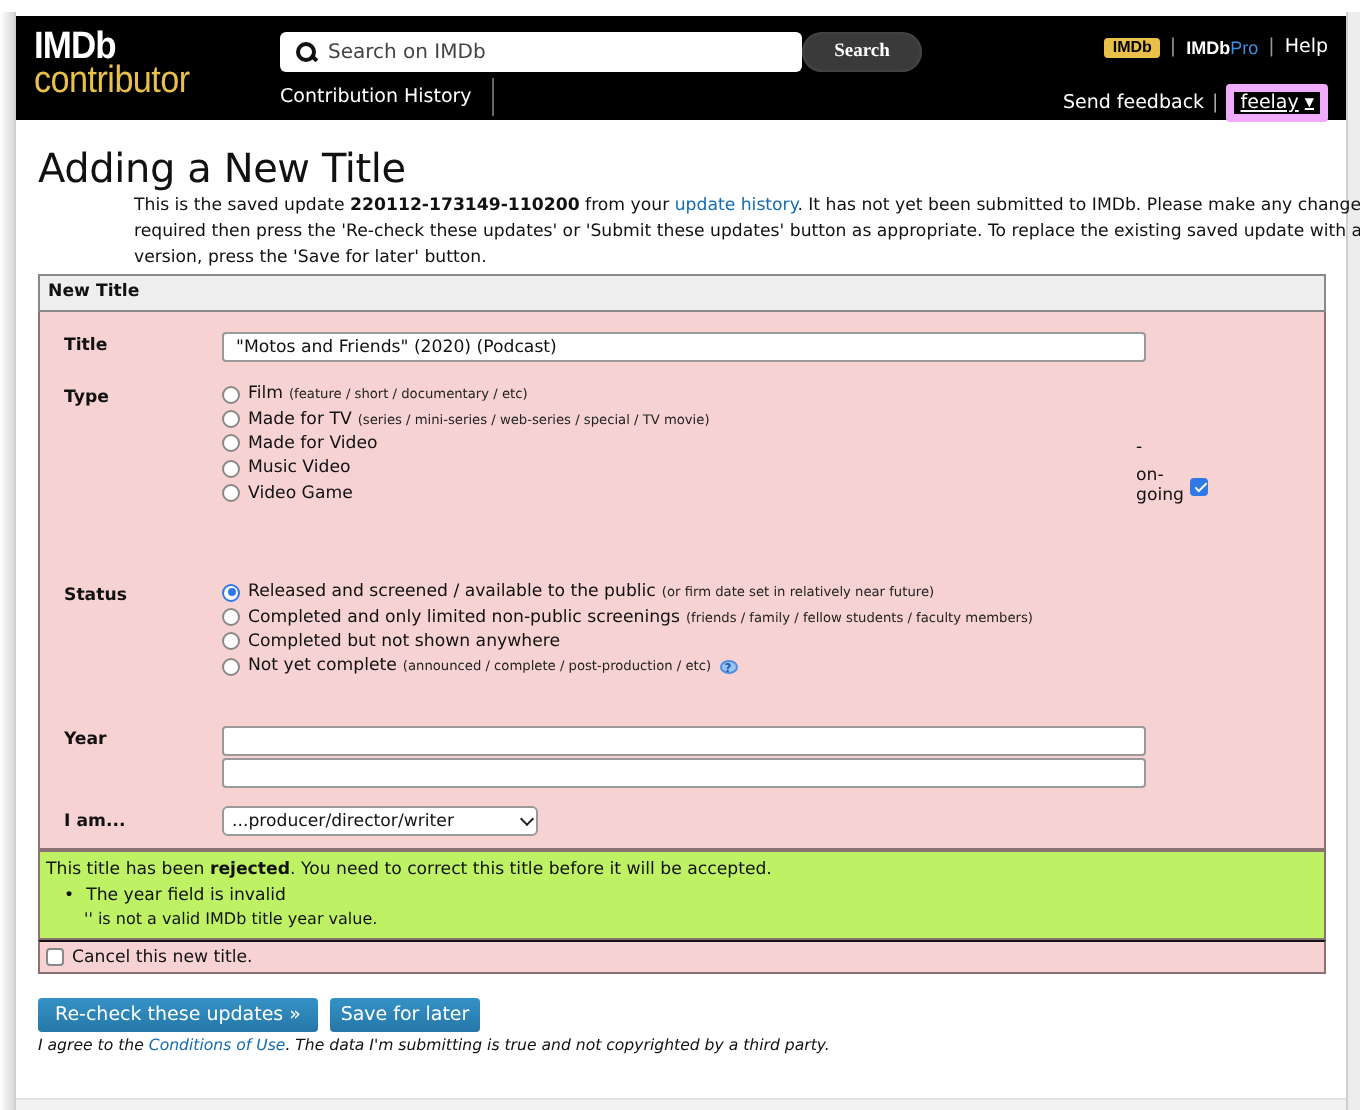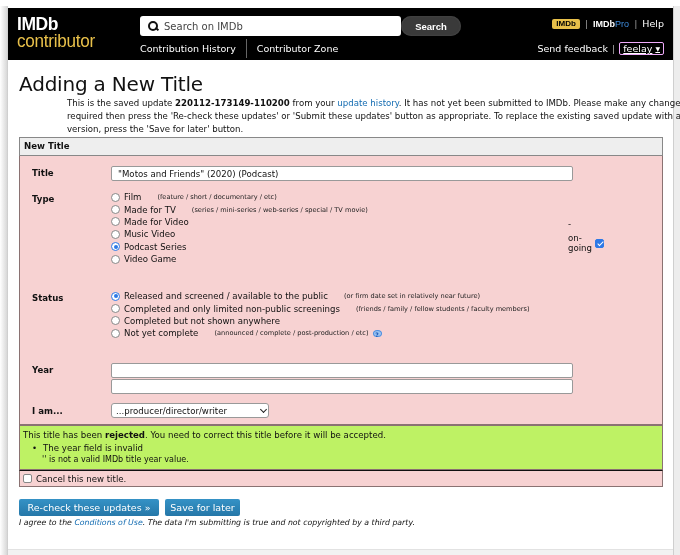--- a/index.html
+++ b/index.html
@@ -18,56 +18,56 @@
   .logo { position: absolute; left: 9px; top: 7px; width: 110px; }
   .logo-imdb { display: block; font-family: "Liberation Sans", sans-serif; font-weight: 900; color: #fff; font-size: 19px; line-height: 17px; letter-spacing: -0.5px; transform: scaleX(0.92); transform-origin: left; }
   .logo-contrib { display: block; font-family: "Liberation Sans", sans-serif; color: #e8c04a; font-size: 19px; line-height: 18px; letter-spacing: -0.3px; transform: scaleX(0.9); transform-origin: left; }
 
   .search-box { position: absolute; left: 132px; top: 8px; width: 261px; height: 20px; background: #fff; border-radius: 3px; display: flex; align-items: center; padding-left: 8px; }
   .search-icon { width: 10px; height: 10px; position: relative; margin-right: 6px; }
   .search-icon::before { content: ""; position: absolute; left: 0; top: 0; width: 6px; height: 6px; border: 2px solid #111; border-radius: 50%; }
   .search-icon::after { content: ""; position: absolute; left: 7px; top: 7px; width: 4px; height: 2px; background: #111; transform: rotate(45deg); }
   .search-input { border: none; outline: none; font-family: "DejaVu Sans", sans-serif; font-size: 10px; color: #333; width: 220px; background: transparent; }
   .search-input::placeholder { color: #444; }
-  .search-btn { position: absolute; left: 393px; top: 8px; width: 60px; height: 20px; background: #3a3a3a; border-radius: 10px; color: #fff; font-size: 9.5px; font-weight: bold; border: none; font-family: Liberation Sans, sans-serif; box-shadow: 0 0 2px #555 inset; }
+  .search-btn { position: absolute; left: 393px; top: 8px; width: 60px; height: 20px; background: #3a3a3a; border-radius: 10px; color: #fff; font-size: 9.5px; font-weight: bold; border: none; font-family: Liberation Serif, serif; box-shadow: 0 0 2px #555 inset; }
 
   .nav { position: absolute; left: 132px; top: 31px; height: 19px; display: flex; align-items: center; }
   .nav a { color: #fff; text-decoration: none; font-size: 9.5px; padding-right: 10px; line-height: 19px; }
   .nav .sep { width: 1px; height: 19px; background: #666; margin-right: 10px; }
 
   .top-right { position: absolute; right: 9px; top: 10px; display: flex; align-items: center; font-size: 9.5px; color: #ccc; }
   .imdb-badge { background: #e8c04a; color: #000; font-family: "Liberation Sans", sans-serif; font-weight: 900; font-size: 8px; padding: 0 4px; border-radius: 2px; line-height: 10px; }
   .top-right .pipe { color: #999; margin: 0 5px; }
   .imdbpro { font-family: "Liberation Sans", sans-serif; font-size: 9px; }
   .imdbpro b { color: #fff; font-weight: 900; }
   .imdbpro span { color: #3f8ee0; }
   .top-right a { color: #fff; text-decoration: none; }
 
   .feedback-row { position: absolute; right: 9px; top: 34px; display: flex; align-items: center; font-size: 9.5px; color: #fff; }
   .feedback-row .pipe { color: #aaa; margin: 0 4px; }
-  .user-menu { border: 1px solid #f0abfc; border-radius: 2px; padding: 0 3px; color: #fff; font-size: 9.5px; line-height: 11px; text-decoration: underline; display: flex; align-items: center; gap: 3px; }
+  .user-menu { border: 4px solid #f0abfc; border-radius: 2px; padding: 0 3px; color: #fff; font-size: 9.5px; line-height: 11px; text-decoration: underline; display: flex; align-items: center; gap: 3px; }
   .user-menu .caret { font-size: 6px; text-decoration: none; }
 
   
   .title { position: absolute; left: 11px; top: 64px; font-size: 20px; font-weight: normal; color: #111; letter-spacing: -0.2px; }
   .intro { position: absolute; left: 11px; top: 89px; width: 650px; font-size: 8.6px; line-height: 12.8px; color: #111; margin-left: 48px; }
   .intro a { color: #136cb2; text-decoration: none; }
 
   .section-head { position: absolute; left: 11px; top: 129px; width: 644px; height: 19px; background: #eeeeee; border: 1px solid #888; font-size: 8.6px; font-weight: bold; padding-left: 4px; line-height: 17px; }
 
   .form-box { position: absolute; left: 11px; top: 148px; width: 644px; height: 269px; background: #f7d2d2; border: 1px solid #8a7272; border-top: none; }
   .row-label { position: absolute; left: 12px; font-size: 8.6px; font-weight: bold; color: #111; }
   .text-input { position: absolute; background: #fff; border: 1px solid #999; border-radius: 2px; font-family: "DejaVu Sans", sans-serif; font-size: 8.6px; padding-left: 6px; color: #111; outline: none; }
 
   .radio-list { position: absolute; left: 91px; }
   .radio-item { display: flex; align-items: center; height: 12.4px; font-size: 8.6px; color: #111; white-space: nowrap; }
   .radio { width: 9px; height: 9px; border-radius: 50%; border: 1px solid #888; background: #fff; margin-right: 4px; flex: none; position: relative; }
   .radio.checked { border-color: #2e79e6; background: #fff; }
   .radio.checked::after { content: ""; position: absolute; left: 1.5px; top: 1.5px; width: 4px; height: 4px; border-radius: 50%; background: #2e79e6; }
-  .hint { font-size: 6.6px; margin-left: 16px; color: #222; }
+  .hint { font-size: 6.6px; margin-left: 3px; color: #222; }
   .help-icon { display: inline-block; width: 9px; height: 7px; border-radius: 50%; background: #9cc3f0; color: #1a56b8; font-size: 6px; line-height: 7px; text-align: center; margin-left: 4px; font-weight: bold; border: 1px solid #4d8fe0; }
 
   .year-dash { position: absolute; left: 560px; top: 211px; font-size: 8.6px; }
   .ongoing { position: absolute; left: 560px; top: 225px; font-size: 8.6px; display: flex; align-items: center; gap: 3px; }
   .checkbox { width: 9px; height: 9px; border: 1px solid #888; background: #fff; border-radius: 2px; position: relative; flex: none; }
   .checkbox.checked { background: #2e79e6; border-color: #2e79e6; }
   .checkbox.checked::after { content: ""; position: absolute; left: 2.5px; top: 0.5px; width: 2px; height: 5px; border: solid #fff; border-width: 0 1.5px 1.5px 0; transform: rotate(45deg); }
 
   .select { position: absolute; left: 91px; top: 247px; width: 158px; height: 15px; background: #fff; border: 1px solid #999; border-radius: 3px; font-size: 8.6px; padding-left: 4px; display: flex; align-items: center; justify-content: space-between; padding-right: 2px; color: #111; }
   .chevron-down { width: 5px; height: 5px; border: solid #222; border-width: 0 1.5px 1.5px 0; transform: rotate(45deg); margin-top: -3px; }
@@ -101,21 +101,20 @@
 
     <div class="search-box">
       <span class="search-icon"></span>
       <input class="search-input" type="text" placeholder="Search on IMDb" style="">
     </div>
     <button class="search-btn">Search</button>
 
     <div class="nav">
       <a href="#">Contribution History</a>
       <span class="sep"></span>
-      <a href="#">Contributor Zone</a>
     </div>
 
     <div class="top-right">
       <span class="imdb-badge">IMDb</span>
       <span class="pipe">|</span>
       <span class="imdbpro"><b>IMDb</b><span>Pro</span></span>
       <span class="pipe">|</span>
       <a href="#">Help</a>
     </div>
 
@@ -153,24 +152,20 @@
         </div>
       <div class="radio-item">
           <span class="radio"></span>
           <span>Made for Video</span>
         </div>
       <div class="radio-item">
           <span class="radio"></span>
           <span>Music Video</span>
         </div>
       <div class="radio-item">
-          <span class="radio checked"></span>
-          <span>Podcast Series</span>
-        </div>
-      <div class="radio-item">
           <span class="radio"></span>
           <span>Video Game</span>
         </div>
     </div>
 
     <span class="row-label" style="top:137px">Status</span>
     <div class="radio-list" style="top:134px">
       <div class="radio-item">
           <span class="radio checked"></span>
           <span>Released and screened / available to the public</span>

